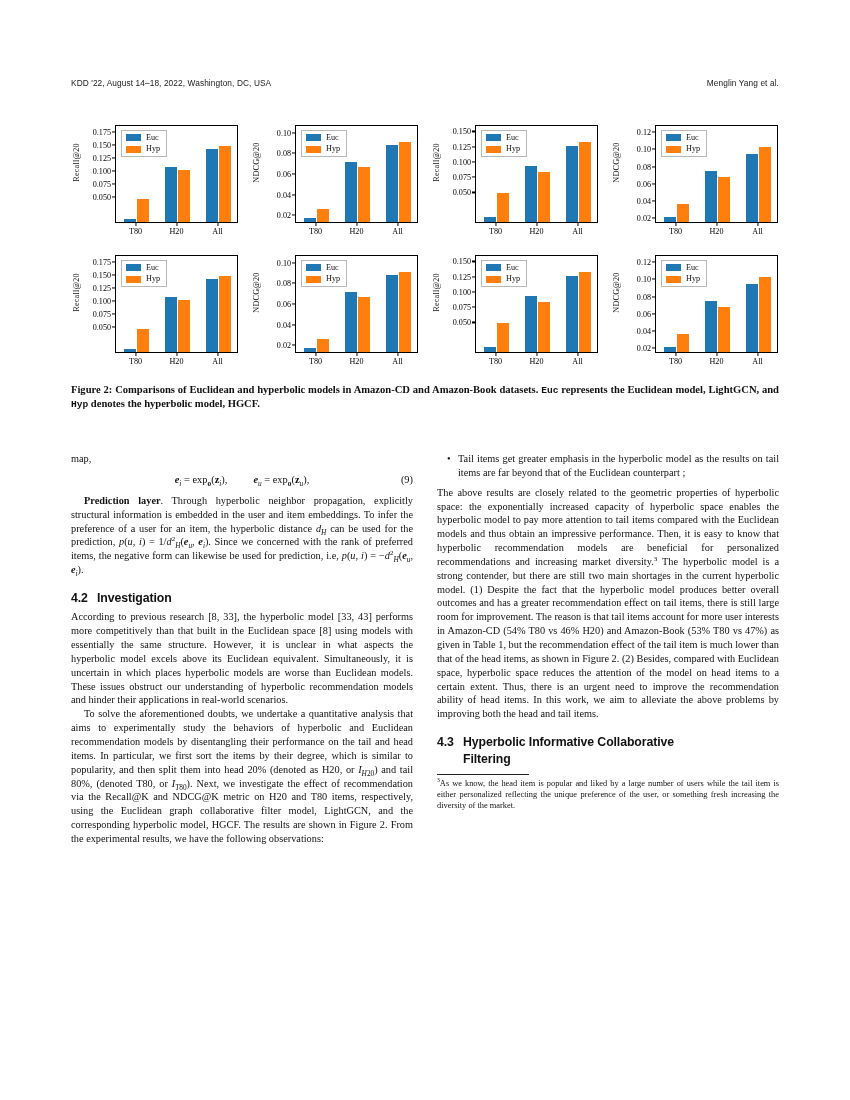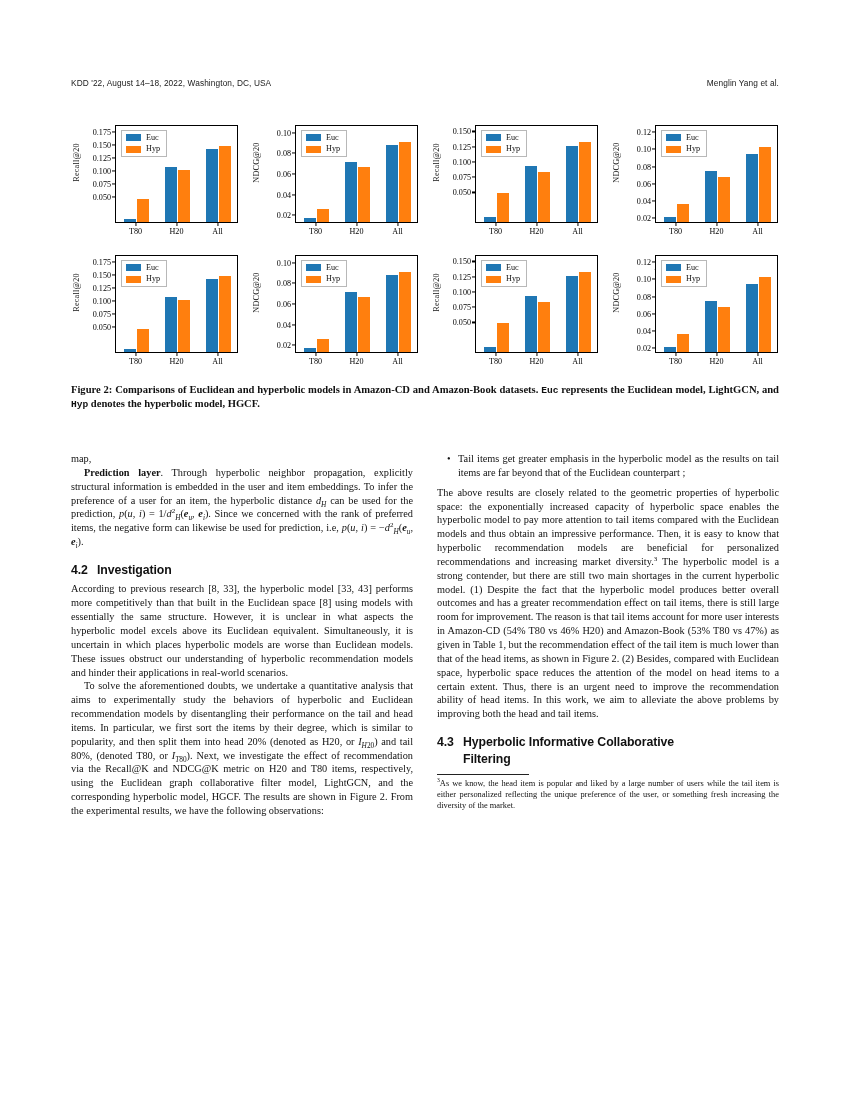--- a/index.html
+++ b/index.html
@@ -619,20 +619,26 @@
   </div>
 
   <div class="caption">
     <span>Figure 2: Comparisons of Euclidean and hyperbolic models in Amazon-CD and Amazon-Book datasets. </span><span class="mono">Euc</span><span> represents the Euclidean model, LightGCN, and </span><span class="mono">Hyp</span><span> denotes the hyperbolic model, HGCF.</span>
   </div>
 
   <div class="col col-left">
 
     <p class="noindent">map,</p>
 
+    <div class="equation">
+      <span>
+        <b><i>e</i></b><sub><i>i</i></sub> = exp<sub><b>o</b></sub>(<b>z</b><sub><i>i</i></sub>),<span class="eq-gap"></span><b><i>e</i></b><sub><i>u</i></sub> = exp<sub><b>o</b></sub>(<b>z</b><sub><i>u</i></sub>),
+      </span>
+      <span class="eqno">(9)</span>
+    </div>
 
 
     <p><span class="bold">Prediction layer</span>. Through hyperbolic neighbor propagation, explicitly structural information is embedded in the user and item embeddings. To infer the preference of a user for an item, the hyperbolic distance <i>d</i><sub class="mathcal">H</sub> can be used for the prediction, <i>p</i>(<i>u</i>, <i>i</i>) = 1/<i>d</i><sup>2</sup><sub class="mathcal">H</sub>(<b><i>e</i></b><sub><i>u</i></sub>, <b><i>e</i></b><sub><i>i</i></sub>). Since we concerned with the rank of preferred items, the negative form can likewise be used for prediction, i.e, <i>p</i>(<i>u</i>, <i>i</i>) = −<i>d</i><sup>2</sup><sub class="mathcal">H</sub>(<b><i>e</i></b><sub><i>u</i></sub>, <b><i>e</i></b><sub><i>i</i></sub>).</p>
 
     <div class="sec-head"><span class="num">4.2</span><span>Investigation</span></div>
 
     <p class="noindent">According to previous research [8, 33], the hyperbolic model [33, 43] performs more competitively than that built in the Euclidean space [8] using models with essentially the same structure. However, it is unclear in what aspects the hyperbolic model excels above its Euclidean equivalent. Simultaneously, it is uncertain in which places hyperbolic models are worse than Euclidean models. These issues obstruct our understanding of hyperbolic recommendation models and hinder their applications in real-world scenarios.</p>
 
     <p>To solve the aforementioned doubts, we undertake a quantitative analysis that aims to experimentally study the behaviors of hyperbolic and Euclidean recommendation models by disentangling their performance on the tail and head items. In particular, we first sort the items by their degree, which is similar to popularity, and then split them into head 20% (denoted as H20, or <i class="mathcal">I</i><sub><i>H</i>20</sub>) and tail 80%, (denoted T80, or <i class="mathcal">I</i><sub><i>T</i>80</sub>). Next, we investigate the effect of recommendation via the Recall@K and NDCG@K metric on H20 and T80 items, respectively, using the Euclidean graph collaborative filter model, LightGCN, and the corresponding hyperbolic model, HGCF. The results are shown in Figure 2. From the experimental results, we have the following observations:</p>
 

